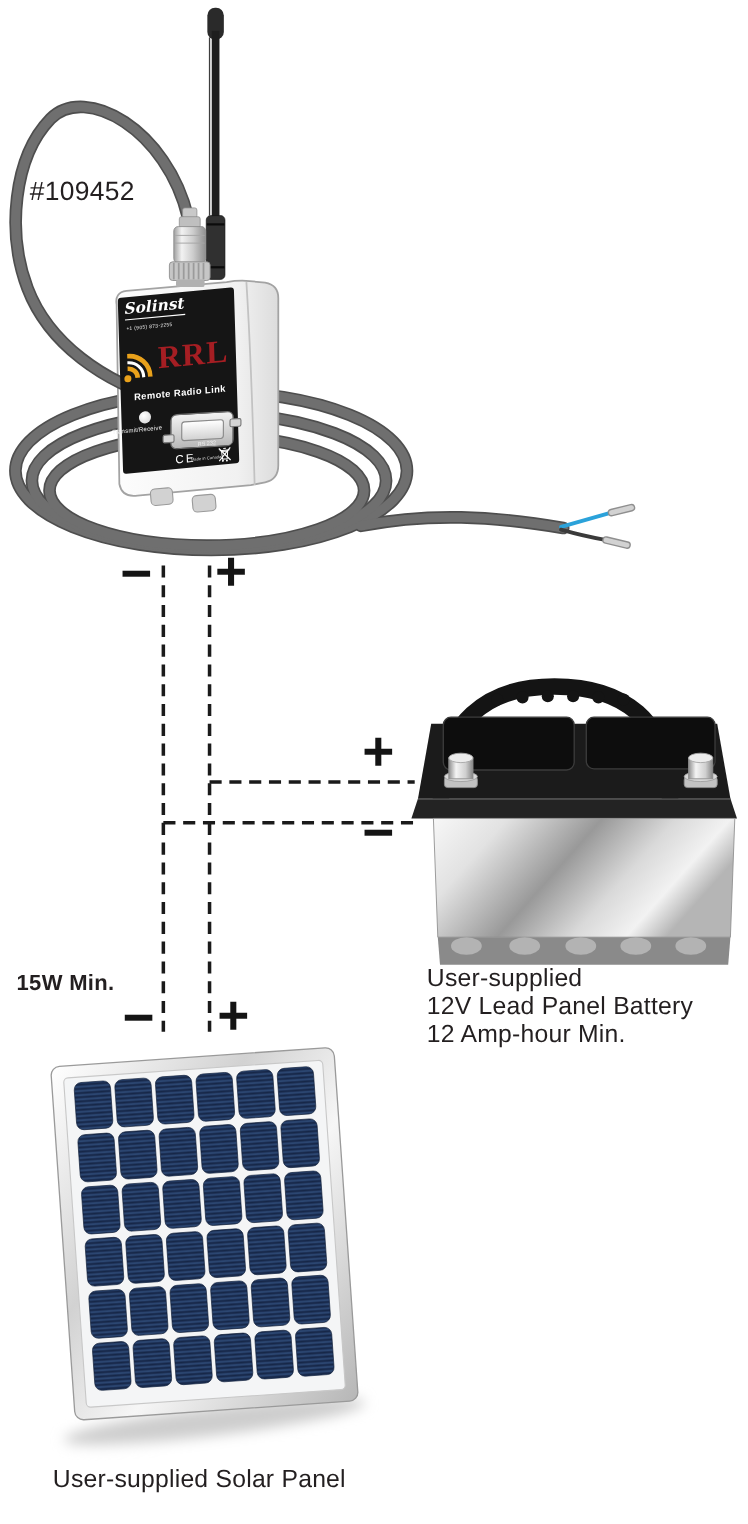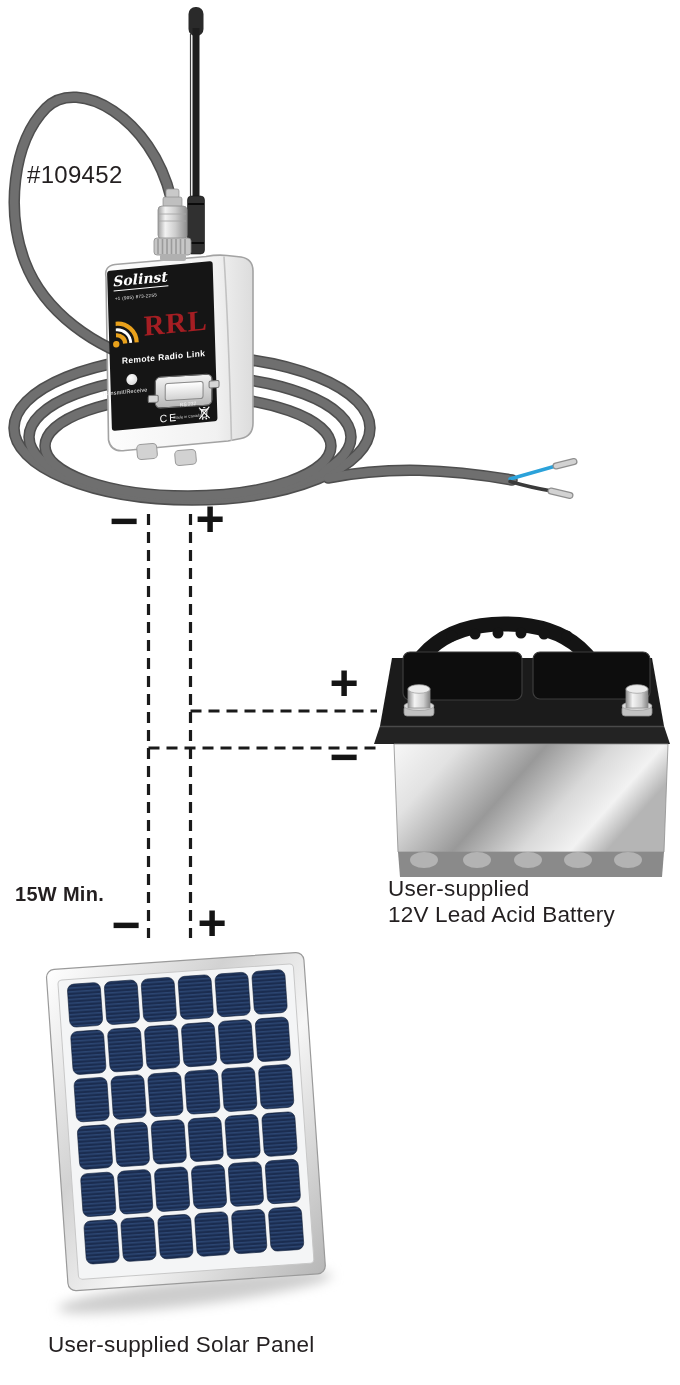--- a/index.html
+++ b/index.html
@@ -310,20 +310,21 @@
   <div class="sign" style="left:318px;top:658px;">+</div>
   <div class="sign" style="left:318px;top:732px;">−</div>
 
   <div class="plain-label" style="left:15px;top:883px;font-size:20px;font-weight:bold;">15W Min.</div>
 
   <div class="sign" style="left:100px;top:900px;">−</div>
   <div class="sign" style="left:186px;top:898px;">+</div>
 
   <div class="caption" style="left:388px;top:876px;width:286px;">
     <div>User-supplied</div>
-    <div>12V Lead Acid Battery</div>
+    <div>12V Lead Panel Battery</div>
+    <div>12 Amp-hour Min.</div>
   </div>
 
   <div class="caption" style="left:48px;top:1332px;width:352px;">
     <div>User-supplied Solar Panel</div>
   </div>
 
 </div>
 
 </body></html>

